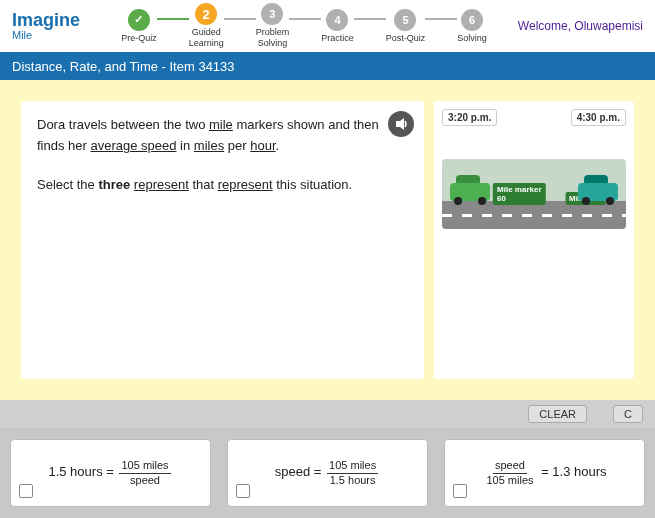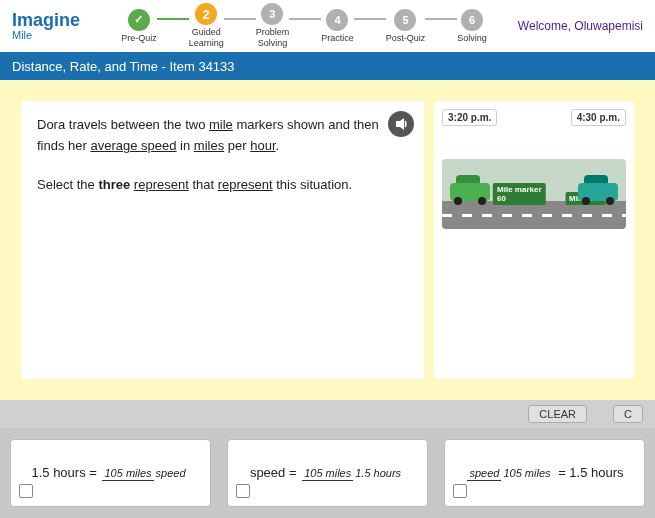--- a/index.html
+++ b/index.html
@@ -299,25 +299,24 @@
       background: #fff;
       border-radius: 2px;
     }
     .answer-formula {
       font-size: 13px;
       color: #222;
       text-align: center;
     }
     .answer-formula .fraction {
       display: inline-flex;
-      flex-direction: row;
+      flex-direction: column;
       align-items: center;
       vertical-align: middle;
       margin: 0 2px;
-      font-style: italic;
     }
     .fraction-num {
       font-size: 11px;
       border-bottom: 1px solid #333;
       line-height: 1.2;
       padding: 0 2px;
     }
     .fraction-den {
       font-size: 11px;
       line-height: 1.2;
@@ -459,17 +458,17 @@
     </div>
   </div>
 
   <div class="answer-card">
     <div class="answer-card-checkbox"></div>
     <div class="answer-formula">
       <span class="fraction">
         <span class="fraction-num">speed</span>
         <span class="fraction-den">105 miles</span>
       </span>
-      <span>= 1.5 hours</span>
+      <span>= 1.3 hours</span>
     </div>
   </div>
 
 </div>
 
 </body></html>

